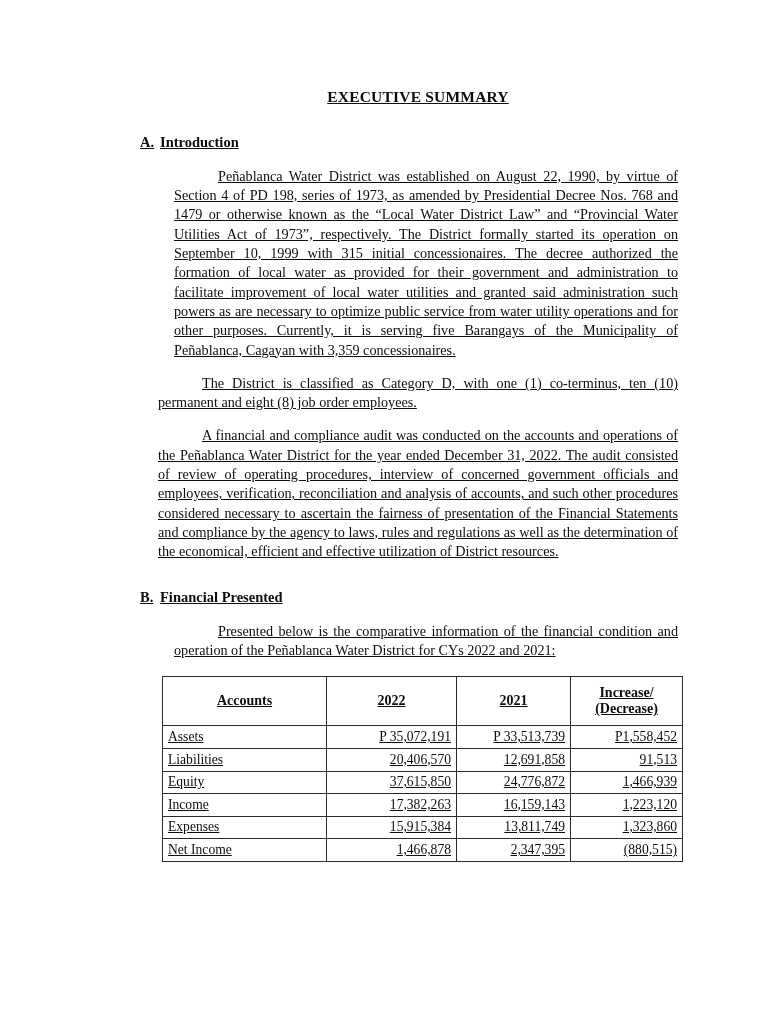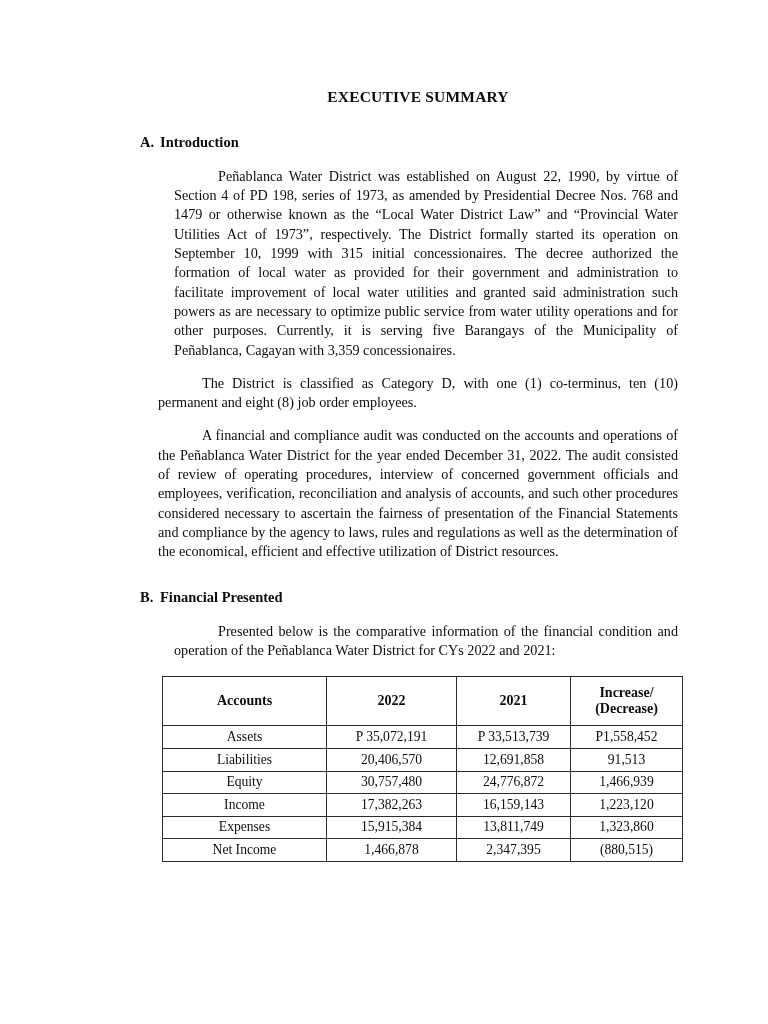--- a/index.html
+++ b/index.html
@@ -13,20 +13,21 @@
     font-family: "Liberation Serif", "DejaVu Serif", serif;
     color: #0d0d0d;
     overflow: hidden;
   }
   .page {
     position: relative;
     width: 768px;
     height: 1024px;
     box-sizing: border-box;
     padding: 88px 90px 0 140px;
+    text-decoration: underline;
   }
   .doc-title {
     text-align: center;
     font-weight: bold;
     font-size: 15.5px;
     letter-spacing: 0.2px;
     margin: 0 0 0 18px;
     padding: 0;
     line-height: 1.2;
   }
@@ -84,21 +85,20 @@
     text-align: center;
     vertical-align: middle;
     height: 44px;
     padding: 2px 4px;
     font-size: 14px;
   }
   table.fin tbody td {
     height: 19.6px;
     padding: 1px 5px;
     vertical-align: middle;
-    text-align: center;
   }
   td.acct {
     text-align: left;
   }
   td.num {
     text-align: right;
   }
   col.c-acct { width: 164px; }
   col.c-y1   { width: 130px; }
   col.c-y2   { width: 114px; }
@@ -161,21 +161,21 @@
             <td class="num">P1,558,452</td>
           </tr>
           <tr>
             <td class="acct">Liabilities</td>
             <td class="num">20,406,570</td>
             <td class="num">12,691,858</td>
             <td class="num">91,513</td>
           </tr>
           <tr>
             <td class="acct">Equity</td>
-            <td class="num">30,757,480</td>
+            <td class="num">37,615,850</td>
             <td class="num">24,776,872</td>
             <td class="num">1,466,939</td>
           </tr>
           <tr>
             <td class="acct">Income</td>
             <td class="num">17,382,263</td>
             <td class="num">16,159,143</td>
             <td class="num">1,223,120</td>
           </tr>
           <tr>

